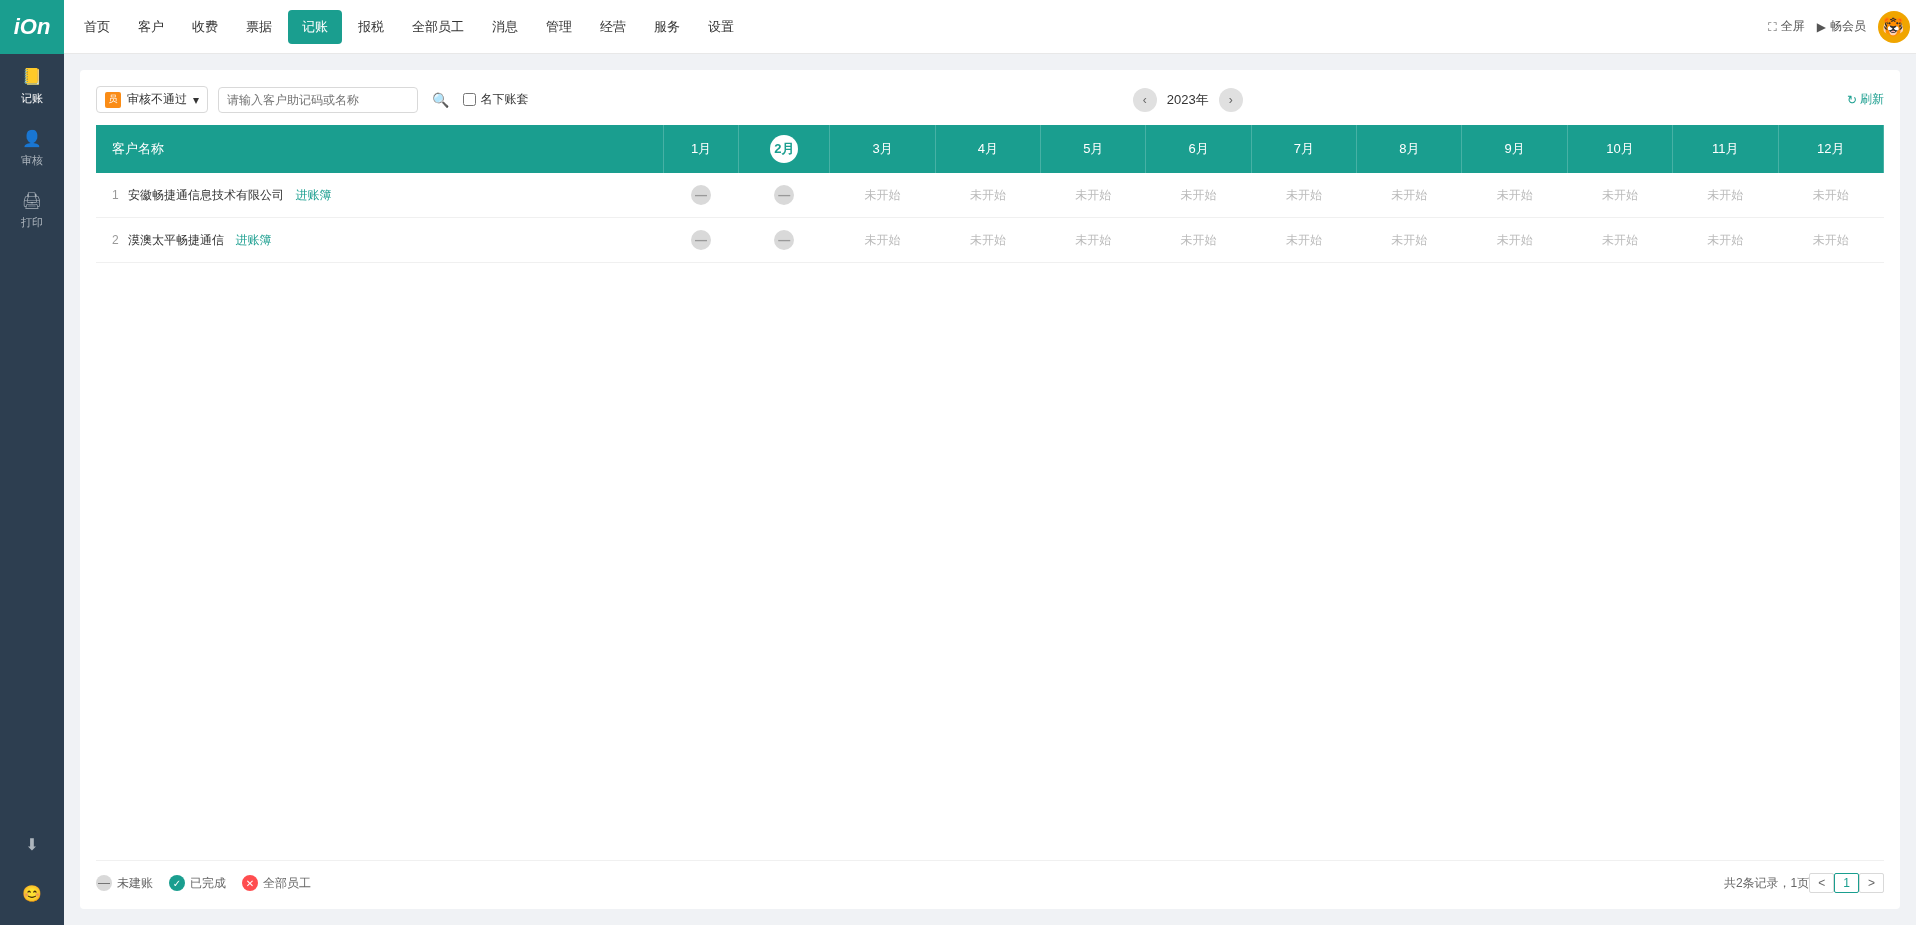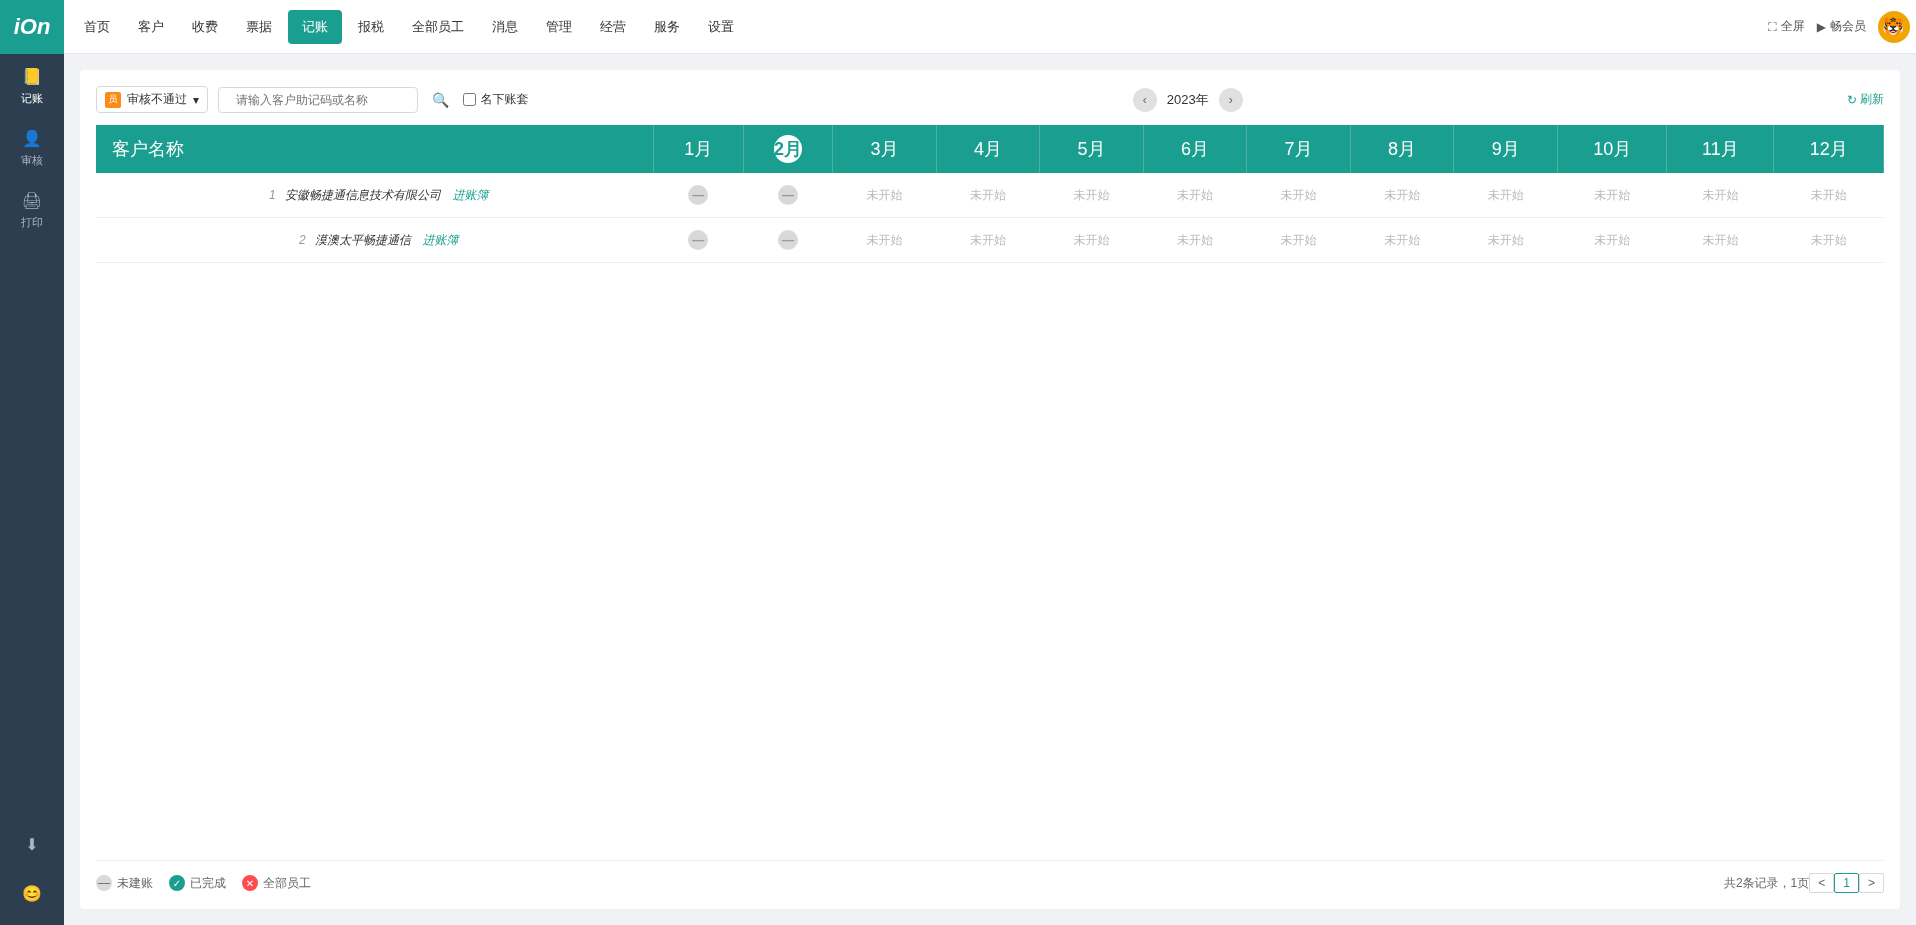--- a/index.html
+++ b/index.html
@@ -167,21 +167,21 @@
       border-radius: 2px;
       display: flex;
       align-items: center;
       justify-content: center;
       color: white;
       font-size: 9px;
     }
     .search-input {
       border: 1px solid #d9d9d9;
       border-radius: 4px;
-      padding: 5px 17px;
+      padding: 5px 8px;
       font-size: 12px;
       color: #999;
       width: 200px;
       outline: none;
     }
     .search-btn {
       border: none;
       background: none;
       cursor: pointer;
       color: #999;
@@ -239,21 +239,21 @@
       min-width: 1200px;
     }
     thead tr {
       background: #1a9e8f;
       color: white;
     }
     thead th {
       padding: 10px 8px;
       text-align: center;
       font-weight: normal;
-      font-size: 18px;
+      font-size: 13px;
       border-right: 1px solid rgba(255,255,255,0.2);
     }
     thead th:first-child {
       text-align: left;
       padding-left: 16px;
     }
     .month-active {
       background: white;
       color: #1a9e8f;
       border-radius: 50%;
@@ -267,24 +267,23 @@
     tbody tr {
       border-bottom: 1px solid #f0f0f0;
     }
     tbody td {
       padding: 12px 8px;
       text-align: center;
       font-size: 12px;
       color: #999;
     }
     tbody td:first-child {
-      text-align: center;
+      text-align: left;
       padding-left: 16px;
       color: #333;
-      font-style: italic;
     }
     .row-num { color: #999; margin-right: 6px; }
     .link-btn {
       color: #1a9e8f;
       cursor: pointer;
       font-size: 12px;
       text-decoration: none;
     }
     .status-dash {
       width: 20px;

